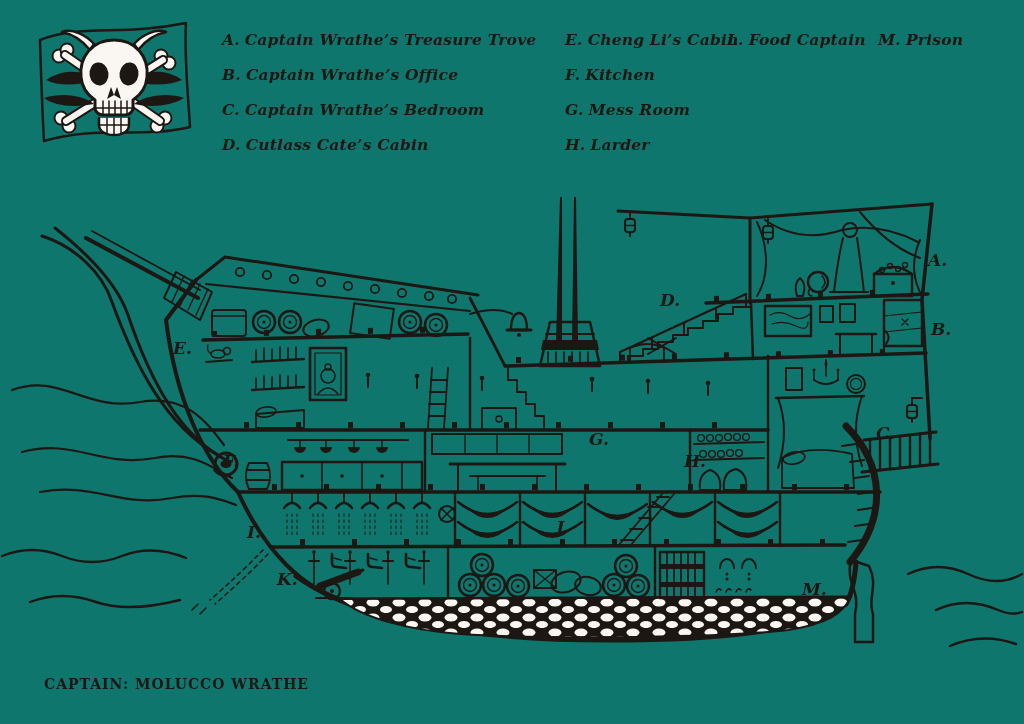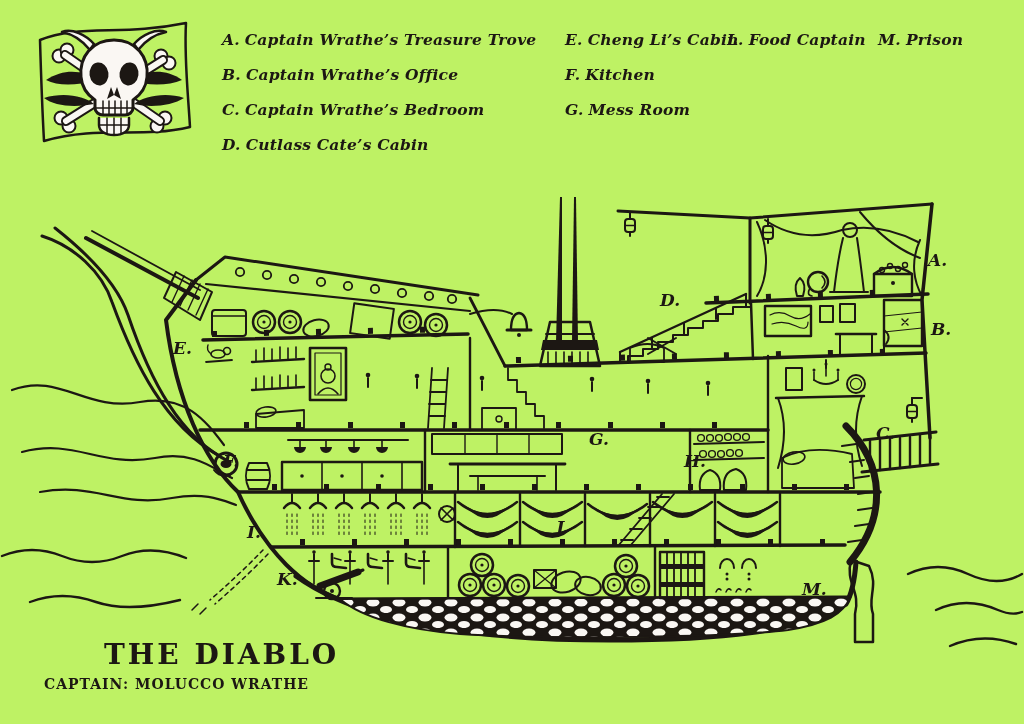--- a/index.html
+++ b/index.html
@@ -1,16 +1,16 @@
 <!DOCTYPE html>
 <html><head>
 <meta charset="utf-8">
 <style>
   html,body{margin:0;padding:0;background:#faf7f3;}
-  .canvas{position:relative;width:1024px;height:724px;background:#bef264;overflow:hidden;
+  .canvas{position:relative;width:1024px;height:724px;background:#0f766e;overflow:hidden;
           font-family:"DejaVu Serif",serif;color:#1c1713;}
   .flag-wrap{position:absolute;left:26px;top:8px;width:176px;height:150px;}
   .legend-col{position:absolute;top:22px;}
   .legend-col .row{height:35px;line-height:35px;font-style:italic;font-weight:600;
                    font-size:15.5px;white-space:nowrap;letter-spacing:.2px;}
   .legend-col .lt{margin-right:5px;}
   #col1{left:222px;} #col2{left:565px;} #col3{left:727px;} #col4{left:878px;}
   .ship-svg{position:absolute;left:0;top:0;width:1024px;height:724px;}
   .marker{position:absolute;font-style:italic;font-weight:bold;font-size:17px;
           line-height:20px;color:#1c1713;}
@@ -77,20 +77,21 @@
   <div class="legend-col" id="col1">
     <div class="row"><span class="lt">A.</span><span>Captain Wrathe’s Treasure Trove</span></div>
     <div class="row"><span class="lt">B.</span><span>Captain Wrathe’s Office</span></div>
     <div class="row"><span class="lt">C.</span><span>Captain Wrathe’s Bedroom</span></div>
     <div class="row"><span class="lt">D.</span><span>Cutlass Cate’s Cabin</span></div>
   </div>
   <div class="legend-col" id="col2">
     <div class="row"><span class="lt">E.</span><span>Cheng Li’s Cabin</span></div>
     <div class="row"><span class="lt">F.</span><span>Kitchen</span></div>
     <div class="row"><span class="lt">G.</span><span>Mess Room</span></div>
+    <div class="row"><span class="lt">H.</span><span>Larder</span></div>
   </div>
   <div class="legend-col" id="col3">
     <div class="row"><span class="lt">L.</span><span>Food Captain</span></div>
   </div>
   <div class="legend-col" id="col4">
     <div class="row"><span class="lt">M.</span><span>Prison</span></div>
   </div>
 
   <svg class="ship-svg" viewBox="0 0 1024 724">
     <defs>
@@ -535,16 +536,15 @@
     <div class="marker" style="left:173px;top:338px">E.</div>
     <div class="marker" style="left:223px;top:451px">F.</div>
     <div class="marker" style="left:589px;top:429px">G.</div>
     <div class="marker" style="left:684px;top:451px">H.</div>
     <div class="marker" style="left:247px;top:522px">I.</div>
     <div class="marker" style="left:556px;top:517px">J.</div>
     <div class="marker" style="left:277px;top:569px">K.</div>
     <div class="marker" style="left:802px;top:579px">M.</div>
   </div>
 
-  <div class="title-main">THE DIABLO</div>
   <div class="title-sub">CAPTAIN: MOLUCCO WRATHE</div>
 
 </div>
 
 </body></html>

